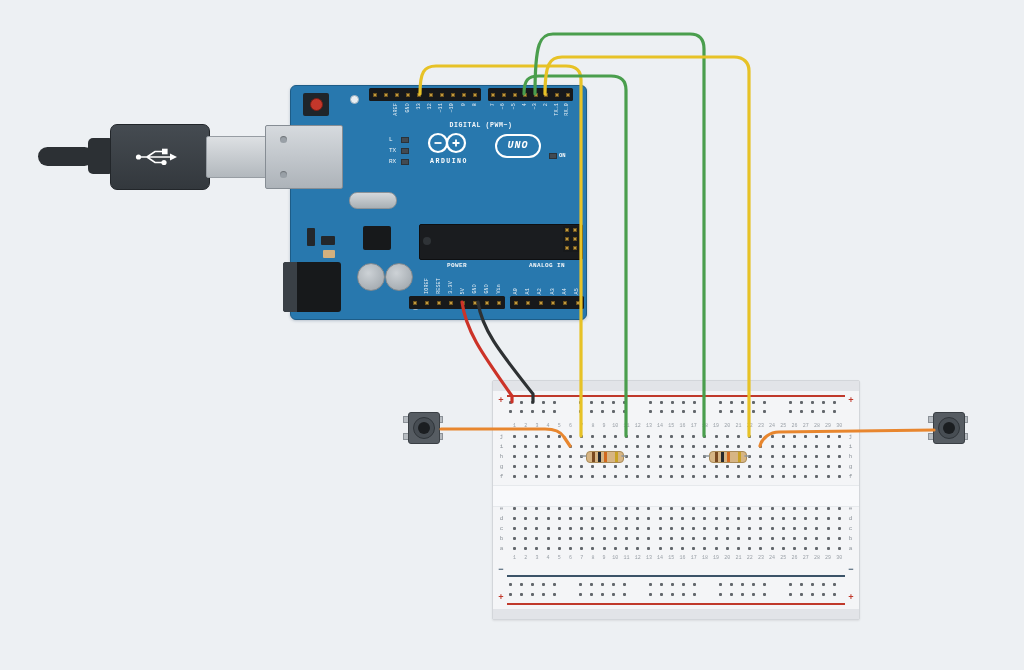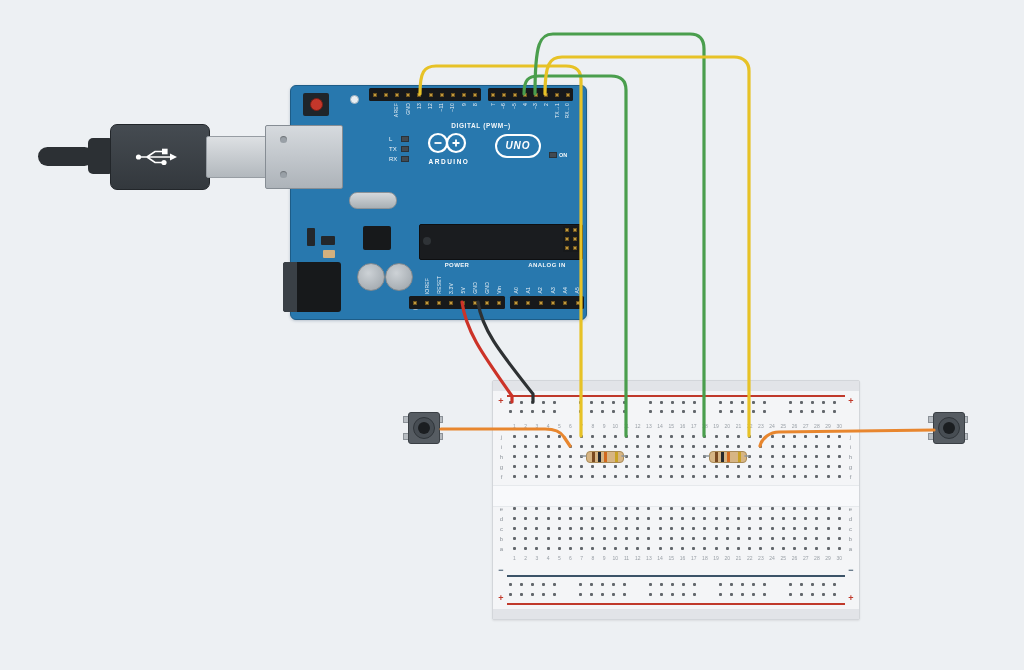--- a/index.html
+++ b/index.html
@@ -107,21 +107,21 @@
   .res1{left:586px;top:451px;}
   .res2{left:709px;top:451px;}
   .band{position:absolute;top:0;width:3px;height:100%;}
 
   
   #wires-layer{position:absolute;left:0;top:0;z-index:50;pointer-events:none;}
 </style>
 </head>
 <body>
 
-<div id="canvas" style="background: rgb(237, 240, 243);">
+<div id="canvas" style="background: rgb(237, 240, 243); font-family: Liberation Mono, monospace;">
 
   <div id="usb-cable">
     <div class="cable-end"></div>
     <div class="strain"></div>
     <div class="plug">
       <svg class="usb-logo" width="46" height="20" viewBox="0 0 46 20">
         <circle cx="3.5" cy="10" r="2.6" fill="#fff"></circle>
         <path d="M3.5,10 L35,10 M12,10 L20,4.5 L27,4.5 M12,10 L20,15.5 L27,15.5" stroke="#fff" stroke-width="1.6" fill="none"></path>
         <rect x="27" y="1.7" width="5.6" height="5.6" fill="#fff"></rect>
         <circle cx="29" cy="15.5" r="2.6" fill="#fff"></circle>

